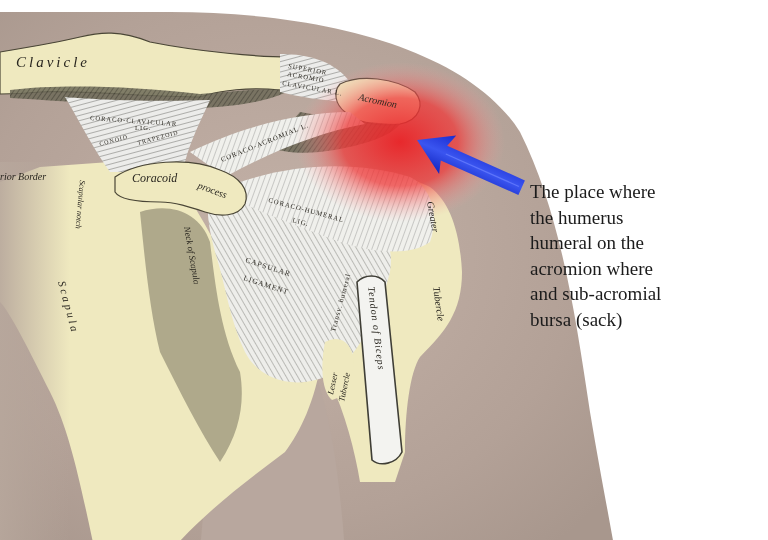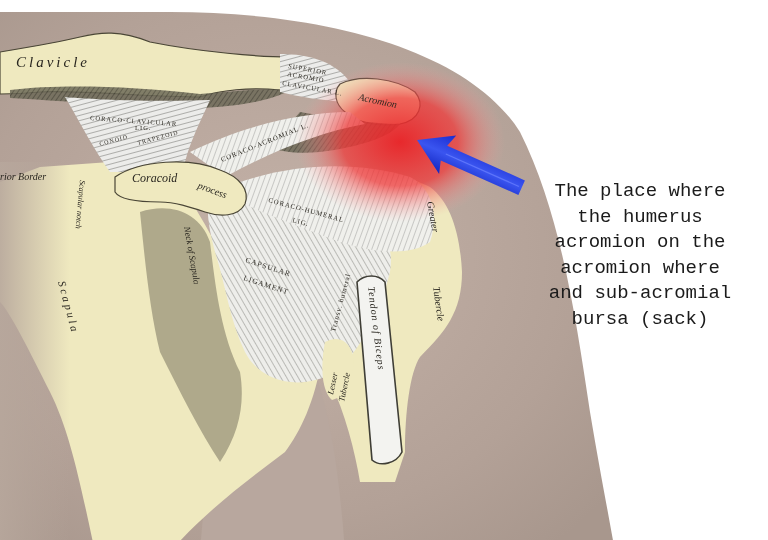--- a/index.html
+++ b/index.html
@@ -1,20 +1,20 @@
 <!DOCTYPE html>
 <html><head>
 <meta charset="utf-8">
 <style>
   html, body { margin: 0; padding: 0; }
   body { width: 768px; height: 540px; overflow: hidden; background: #ffffff; position: relative; font-family: "Liberation Sans", sans-serif; }
   #stage { position: absolute; left: 0; top: 12px; width: 768px; height: 540px; }
   svg text.lbl { font-family: "Liberation Serif", serif; font-style: italic; fill: #2a2720; }
   svg text.cap { font-family: "Liberation Serif", serif; fill: #2a2720; letter-spacing: 1px; }
-  .caption { position: absolute; left: 530px; top: 167px; width: 220px; font-family: Liberation Mono, monospace; font-size: 19px; line-height: 25.5px; color: #1b1b1b; text-align: center; }
+  .caption { position: absolute; left: 530px; top: 167px; width: 220px; font-family: Liberation Serif, serif; font-size: 19px; line-height: 25.5px; color: #1b1b1b; }
   .caption div { white-space: nowrap; }
 </style>
 </head>
 <body>
 
 <div id="stage">
   <svg width="768" height="540" viewBox="0 0 768 540" xmlns="http://www.w3.org/2000/svg">
     <defs>
       <radialGradient id="skinGrad" cx="0.45" cy="0.45" r="0.7">
         <stop offset="0" stop-color="#c4b2a8"></stop>
@@ -119,18 +119,18 @@
 
     <g transform="translate(417 128) rotate(24)">
       <path d="M0,0 L34,-20 L30,-7 L115,-7 L115,9 L30,9 L34,22 Z" fill="url(#arrowGrad)"></path>
       <line x1="32" y1="1" x2="112" y2="1" stroke="#6d82ff" stroke-width="1.2" opacity="0.7"></line>
     </g>
   </svg>
 
   <div class="caption">
     <div>The place where</div>
     <div>the humerus</div>
-    <div>acromion on the</div>
+    <div>humeral on the</div>
     <div>acromion where</div>
     <div>and sub-acromial</div>
     <div>bursa (sack)</div>
   </div>
 </div>
 
 </body></html>

